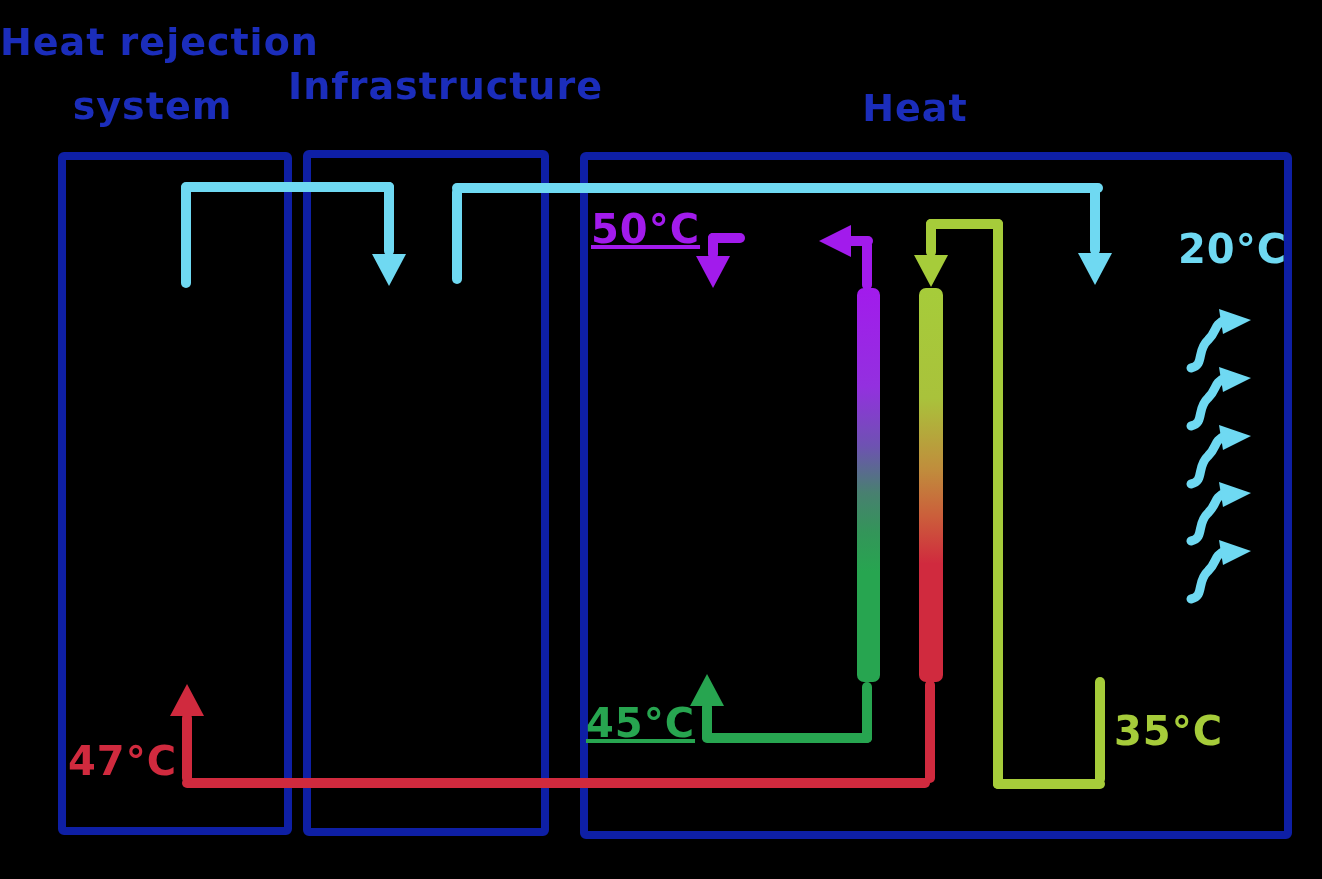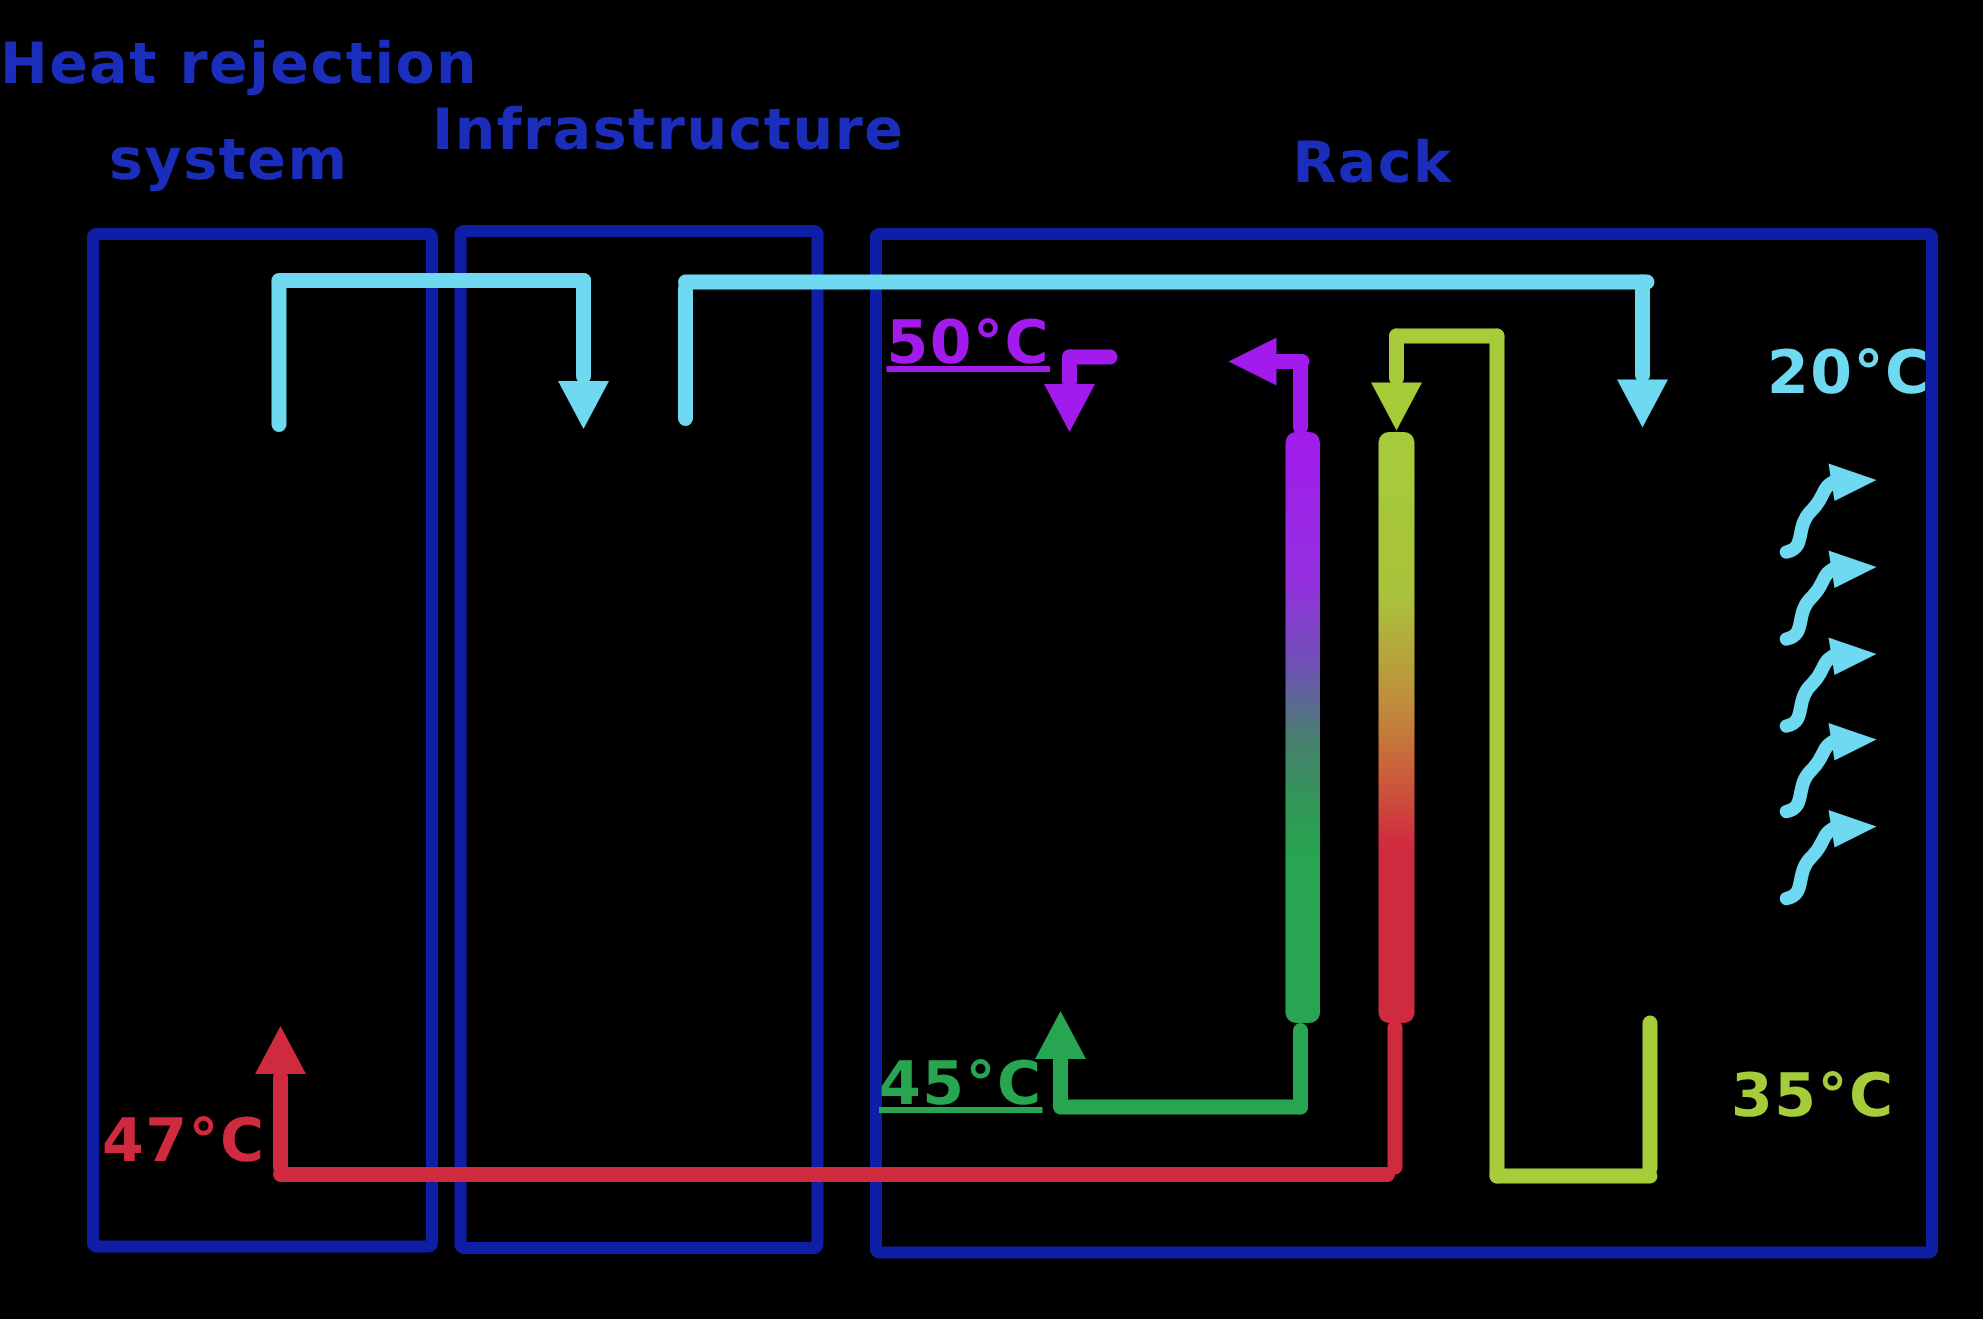--- a/index.html
+++ b/index.html
@@ -28,21 +28,21 @@
 
 <div class="canvas">
 
   <div class="box" style="left:58px;top:152px;width:218px;height:667px;"></div>
   <div class="box" style="left:303px;top:150px;width:230px;height:670px;"></div>
   <div class="box" style="left:580px;top:152px;width:696px;height:671px;"></div>
 
   <div class="title" style="left:0px;top:84px;width:305px;">system</div>
   <div class="title" style="left:0px;top:20px;width:305px;">Heat rejection</div>
   <div class="title" style="left:288px;top:64px;width:295px;">Infrastructure</div>
-  <div class="title" style="left:845px;top:86px;width:140px;">Rack</div>
+  <div class="title" style="left:845px;top:86px;width:140px;">Heat</div>
 
   <div class="seg" style="left:181px;top:183px;width:10px;height:105px;background:#6fd9f2;"></div>
   <div class="seg" style="left:181px;top:182px;width:213px;height:10px;background:#6fd9f2;"></div>
   <div class="seg" style="left:384px;top:182px;width:10px;height:74px;background:#6fd9f2;"></div>
   <div class="ah ah-down" style="left:372px;top:254px;color:#6fd9f2;"></div>
 
   <div class="seg" style="left:452px;top:187px;width:10px;height:97px;background:#6fd9f2;"></div>
   <div class="seg" style="left:452px;top:183px;width:651px;height:10px;background:#6fd9f2;"></div>
   <div class="seg" style="left:1090px;top:183px;width:10px;height:72px;background:#6fd9f2;"></div>
   <div class="ah ah-down" style="left:1078px;top:253px;color:#6fd9f2;"></div>
@@ -73,21 +73,21 @@
   <div class="ah ah-down" style="left:696px;top:256px;color:#a21bec;"></div>
 
   <div class="seg" style="left:862px;top:682px;width:10px;height:61px;background:#27a550;"></div>
   <div class="seg" style="left:702px;top:733px;width:170px;height:10px;background:#27a550;"></div>
   <div class="seg" style="left:702px;top:702px;width:10px;height:40px;background:#27a550;"></div>
   <div class="ah ah-up" style="left:690px;top:674px;color:#27a550;"></div>
 
   <div class="temp" style="left:591px;top:206px;color:#a21bec;text-decoration:underline;">50°C</div>
   <div class="temp" style="left:1178px;top:226px;color:#6fd9f2;">20°C</div>
   <div class="temp" style="left:586px;top:700px;color:#27a550;text-decoration:underline;">45°C</div>
-  <div class="temp" style="left:1114px;top:708px;color:#a6cc3a;margin-left:40px;">35°C</div>
+  <div class="temp" style="left:1114px;top:708px;color:#a6cc3a;">35°C</div>
   <div class="temp" style="left:68px;top:738px;color:#d02a3e;">47°C</div>
 
   <svg class="air" style="left:1185px;top:308px;" width="74" height="66" viewBox="0 0 74 66">
     <path d="M6,60 C20,57 11,43 23,32 C33,22 28,17 40,12" fill="none" stroke="#6fd9f2" stroke-width="9" stroke-linecap="round"></path>
     <polygon points="34,1 66,12 38,26" fill="#6fd9f2"></polygon>
   </svg>
   <svg class="air" style="left:1185px;top:366px;" width="74" height="66" viewBox="0 0 74 66">
     <path d="M6,60 C20,57 11,43 23,32 C33,22 28,17 40,12" fill="none" stroke="#6fd9f2" stroke-width="9" stroke-linecap="round"></path>
     <polygon points="34,1 66,12 38,26" fill="#6fd9f2"></polygon>
   </svg>

